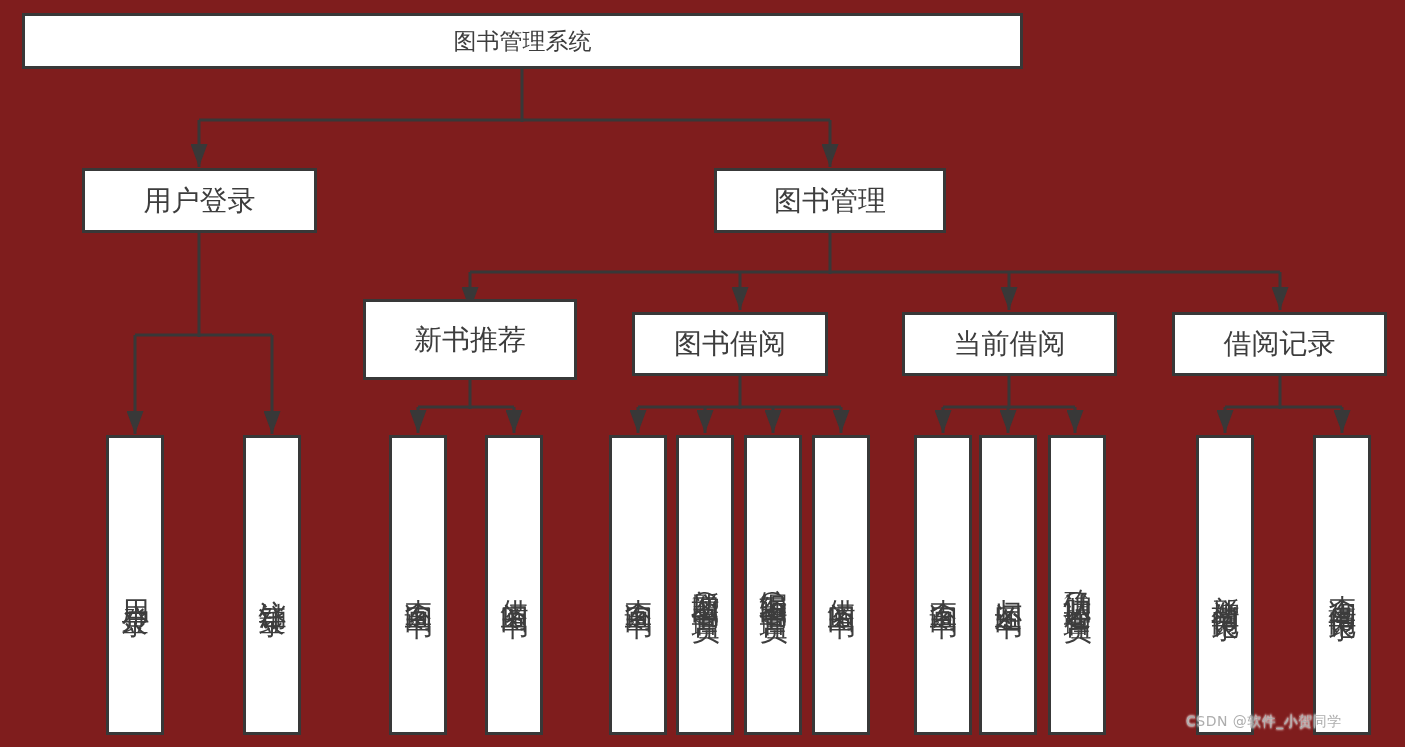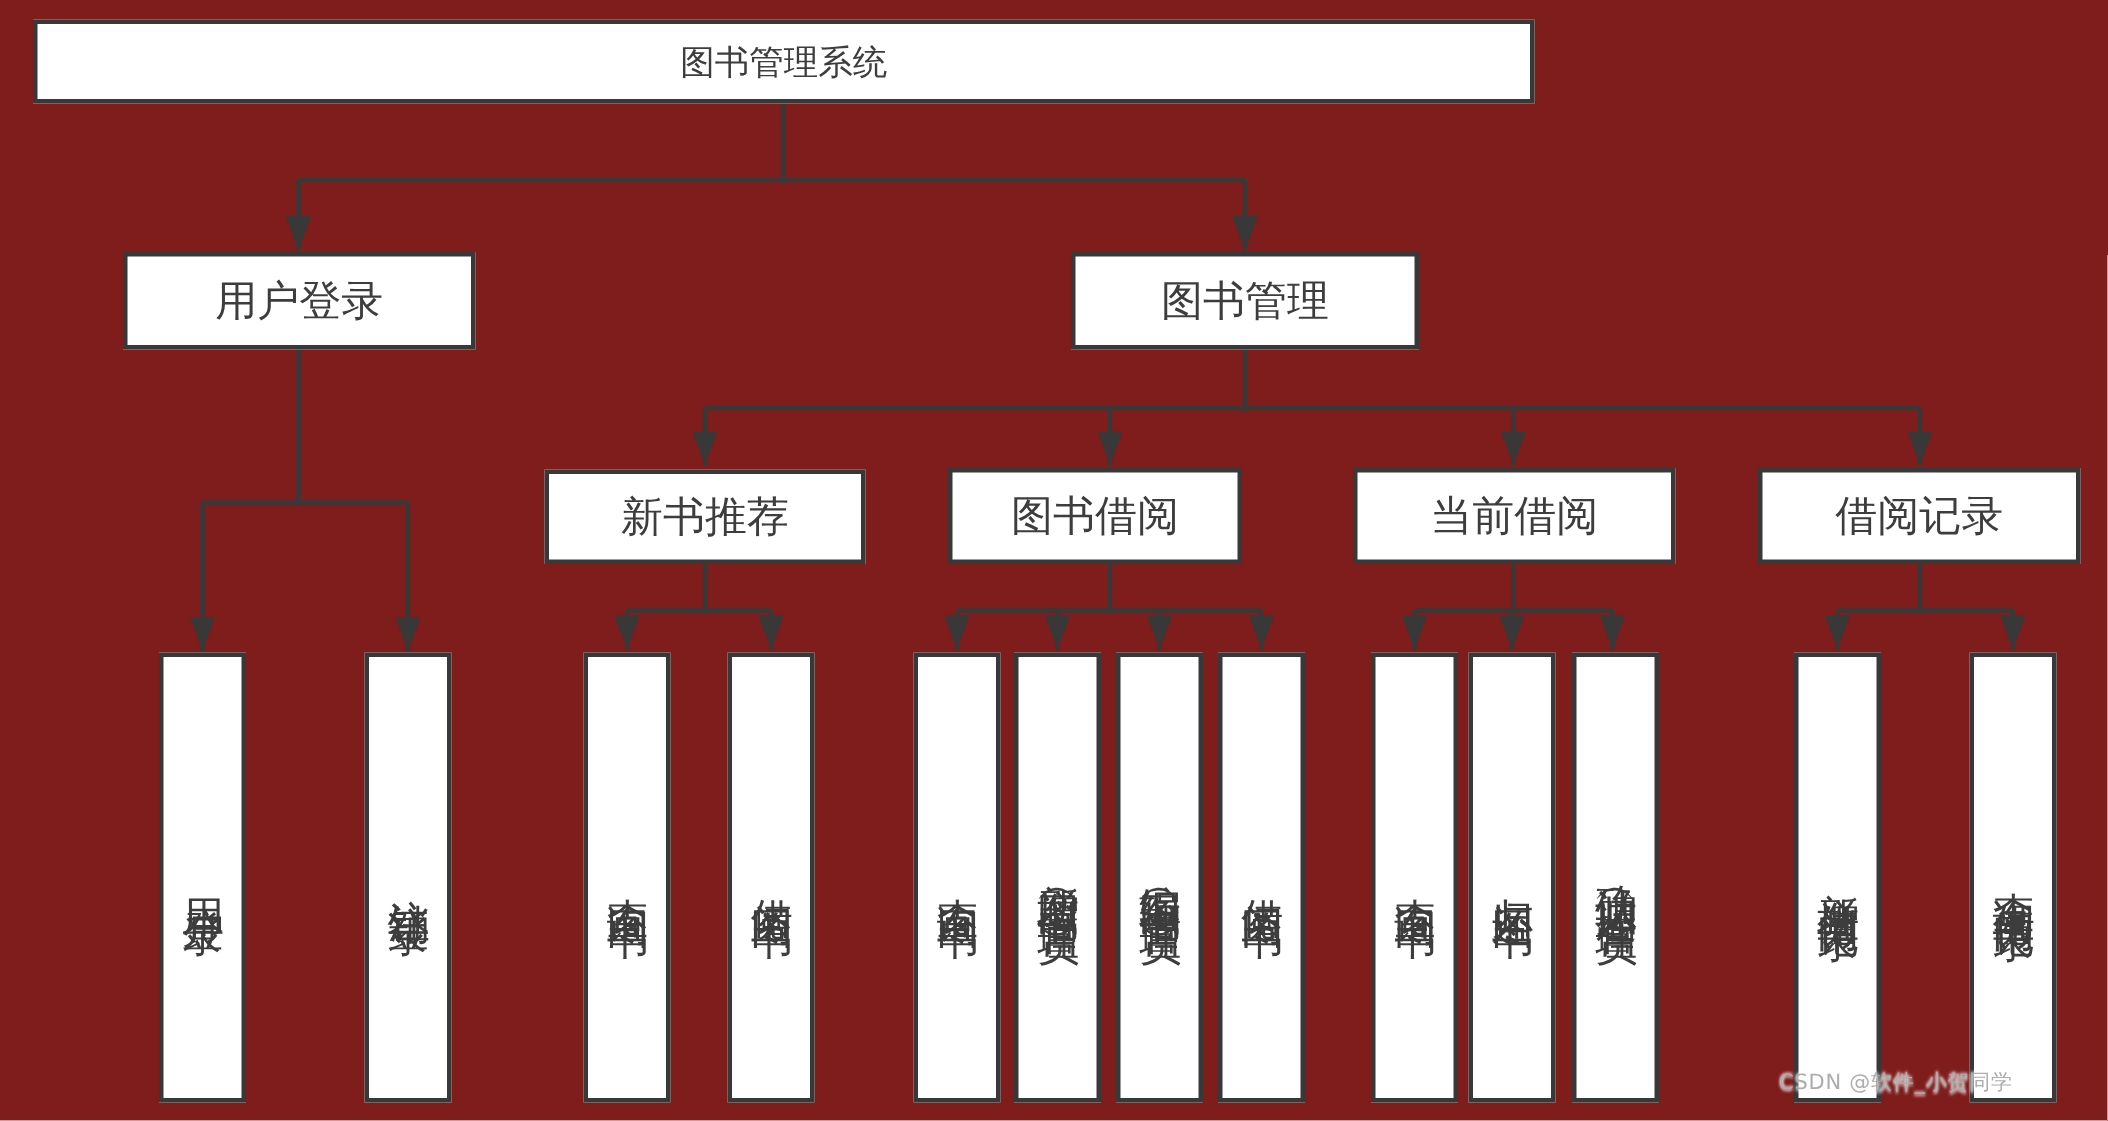--- a/index.html
+++ b/index.html
@@ -86,21 +86,21 @@
     <span>图书管理系统</span>
   </div>
 
   <div class="node level" style="left:82px;top:168px;width:235px;height:65px">
     <span>用户登录</span>
   </div>
   <div class="node level" style="left:714px;top:168px;width:232px;height:65px">
     <span>图书管理</span>
   </div>
 
-  <div class="node level" style="left:363px;top:313px;width:214px;height:63px">
+  <div class="node level" style="left:363px;top:299px;width:214px;height:81px">
     <span>新书推荐</span>
   </div>
   <div class="node level" style="left:632px;top:312px;width:196px;height:64px">
     <span>图书借阅</span>
   </div>
   <div class="node level" style="left:1172px;top:312px;width:215px;height:64px">
     <span>借阅记录</span>
   </div>
   <div class="node level" style="left:902px;top:312px;width:215px;height:64px">
     <span>当前借阅</span>

